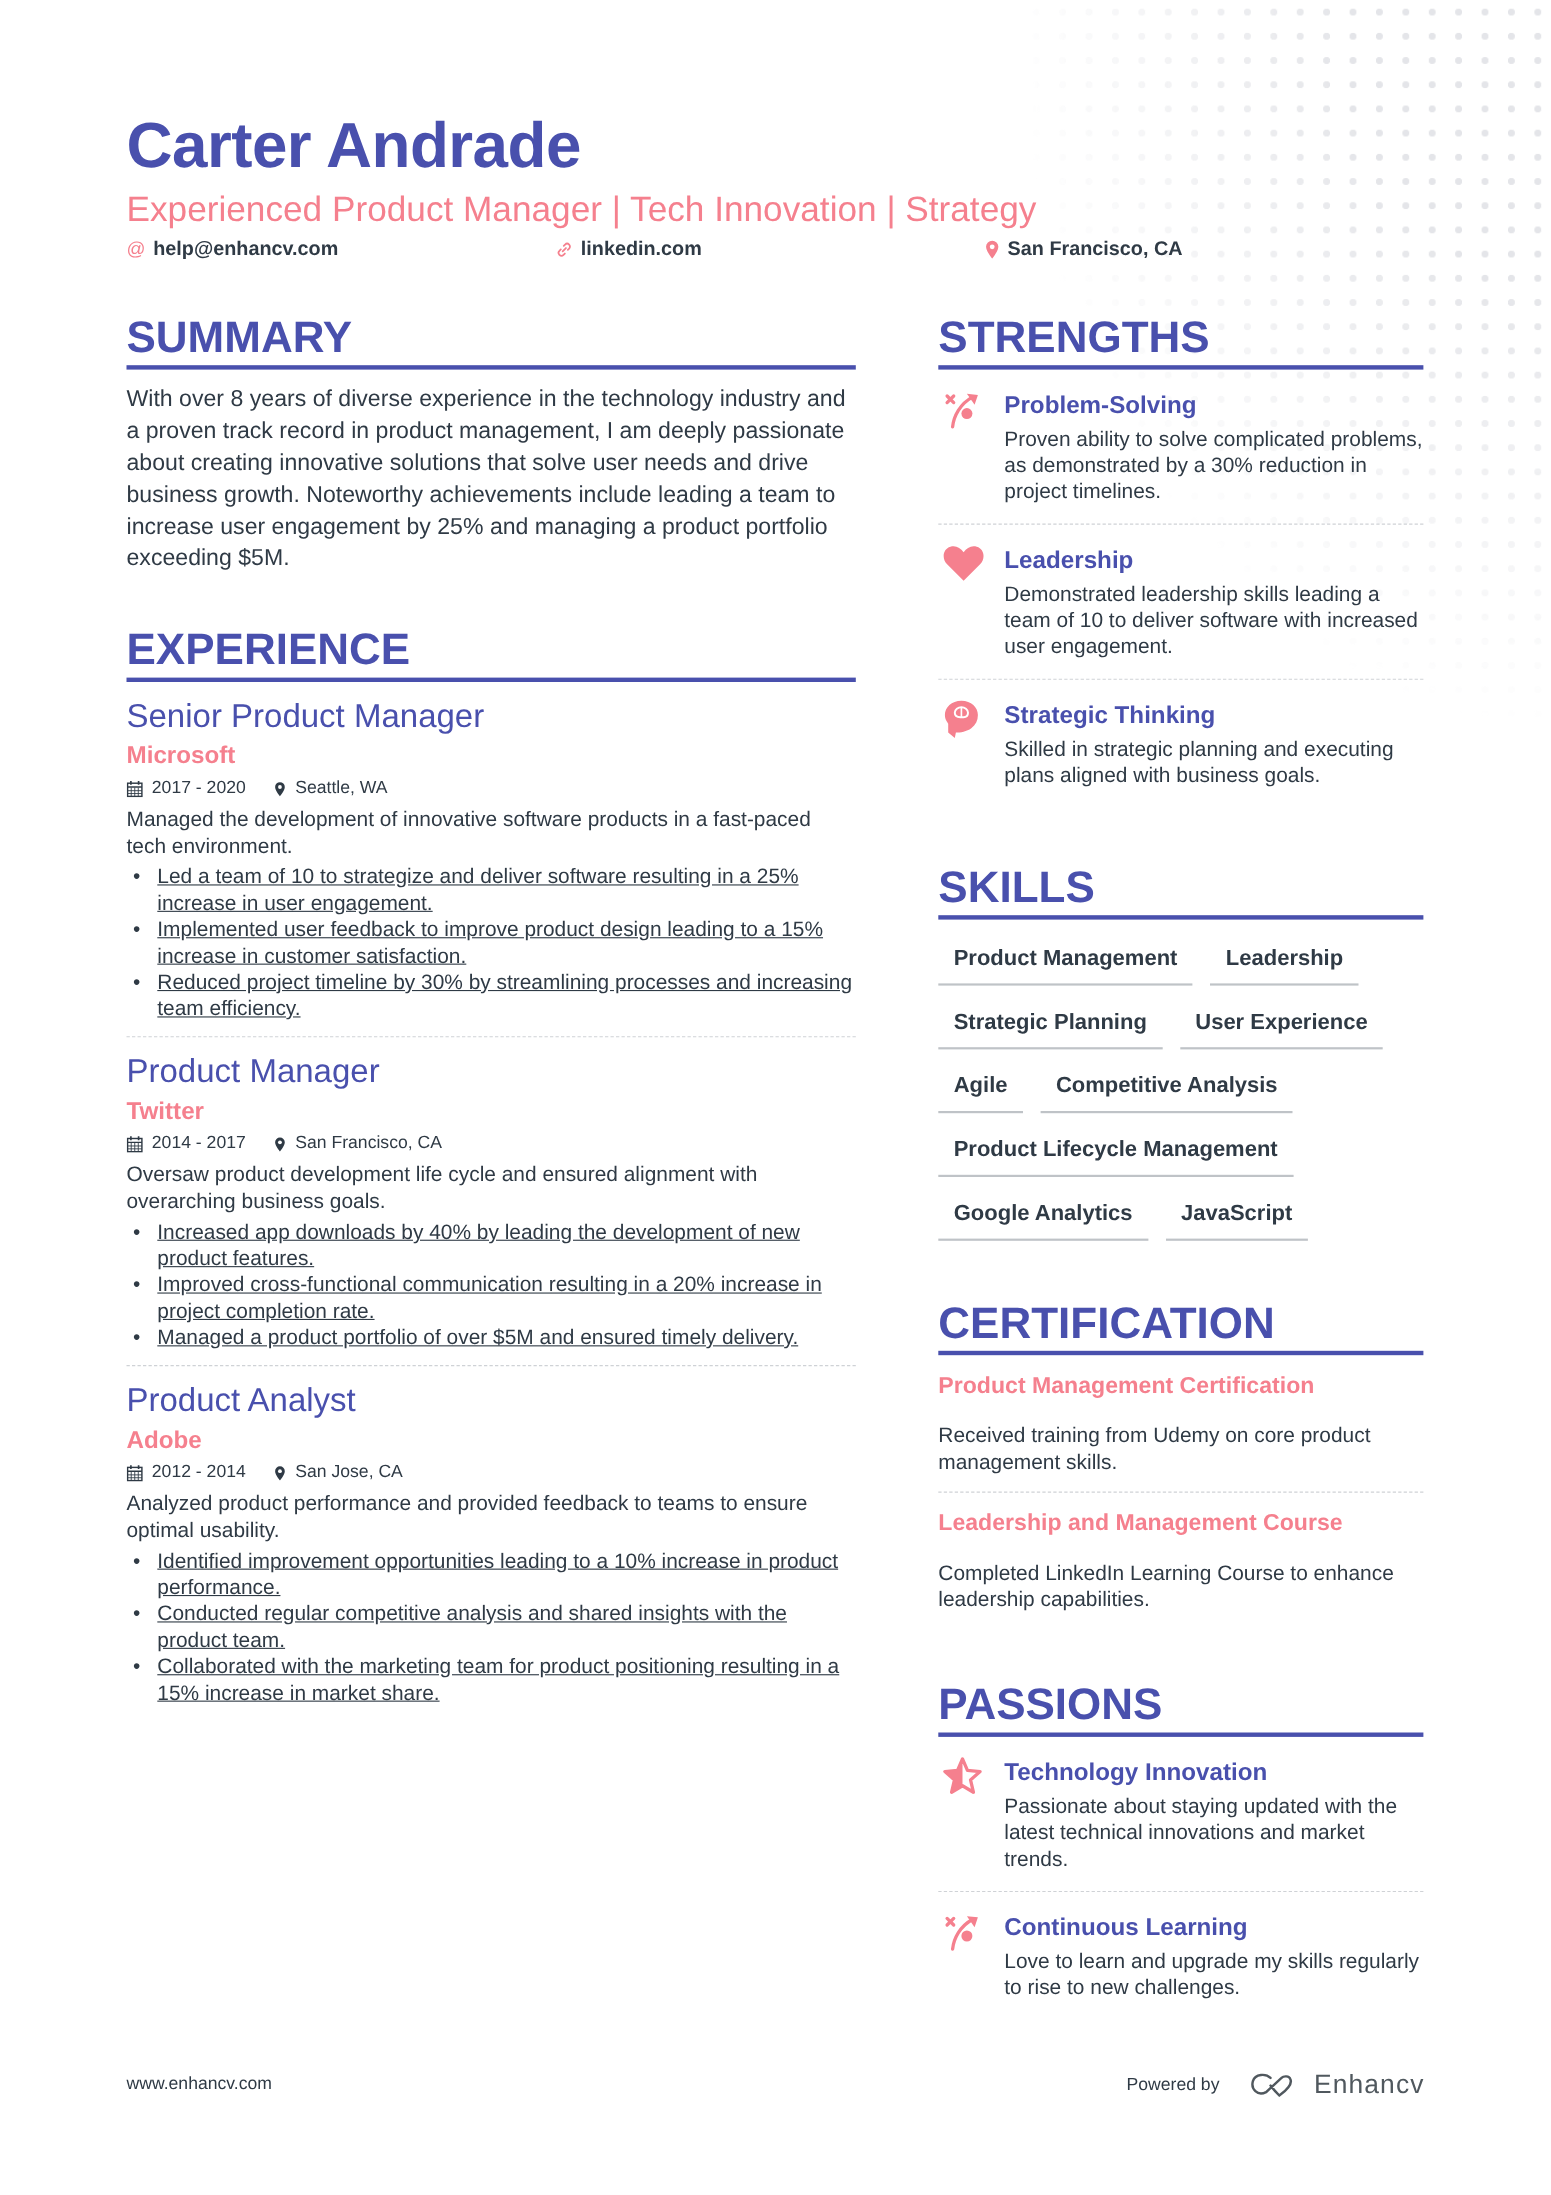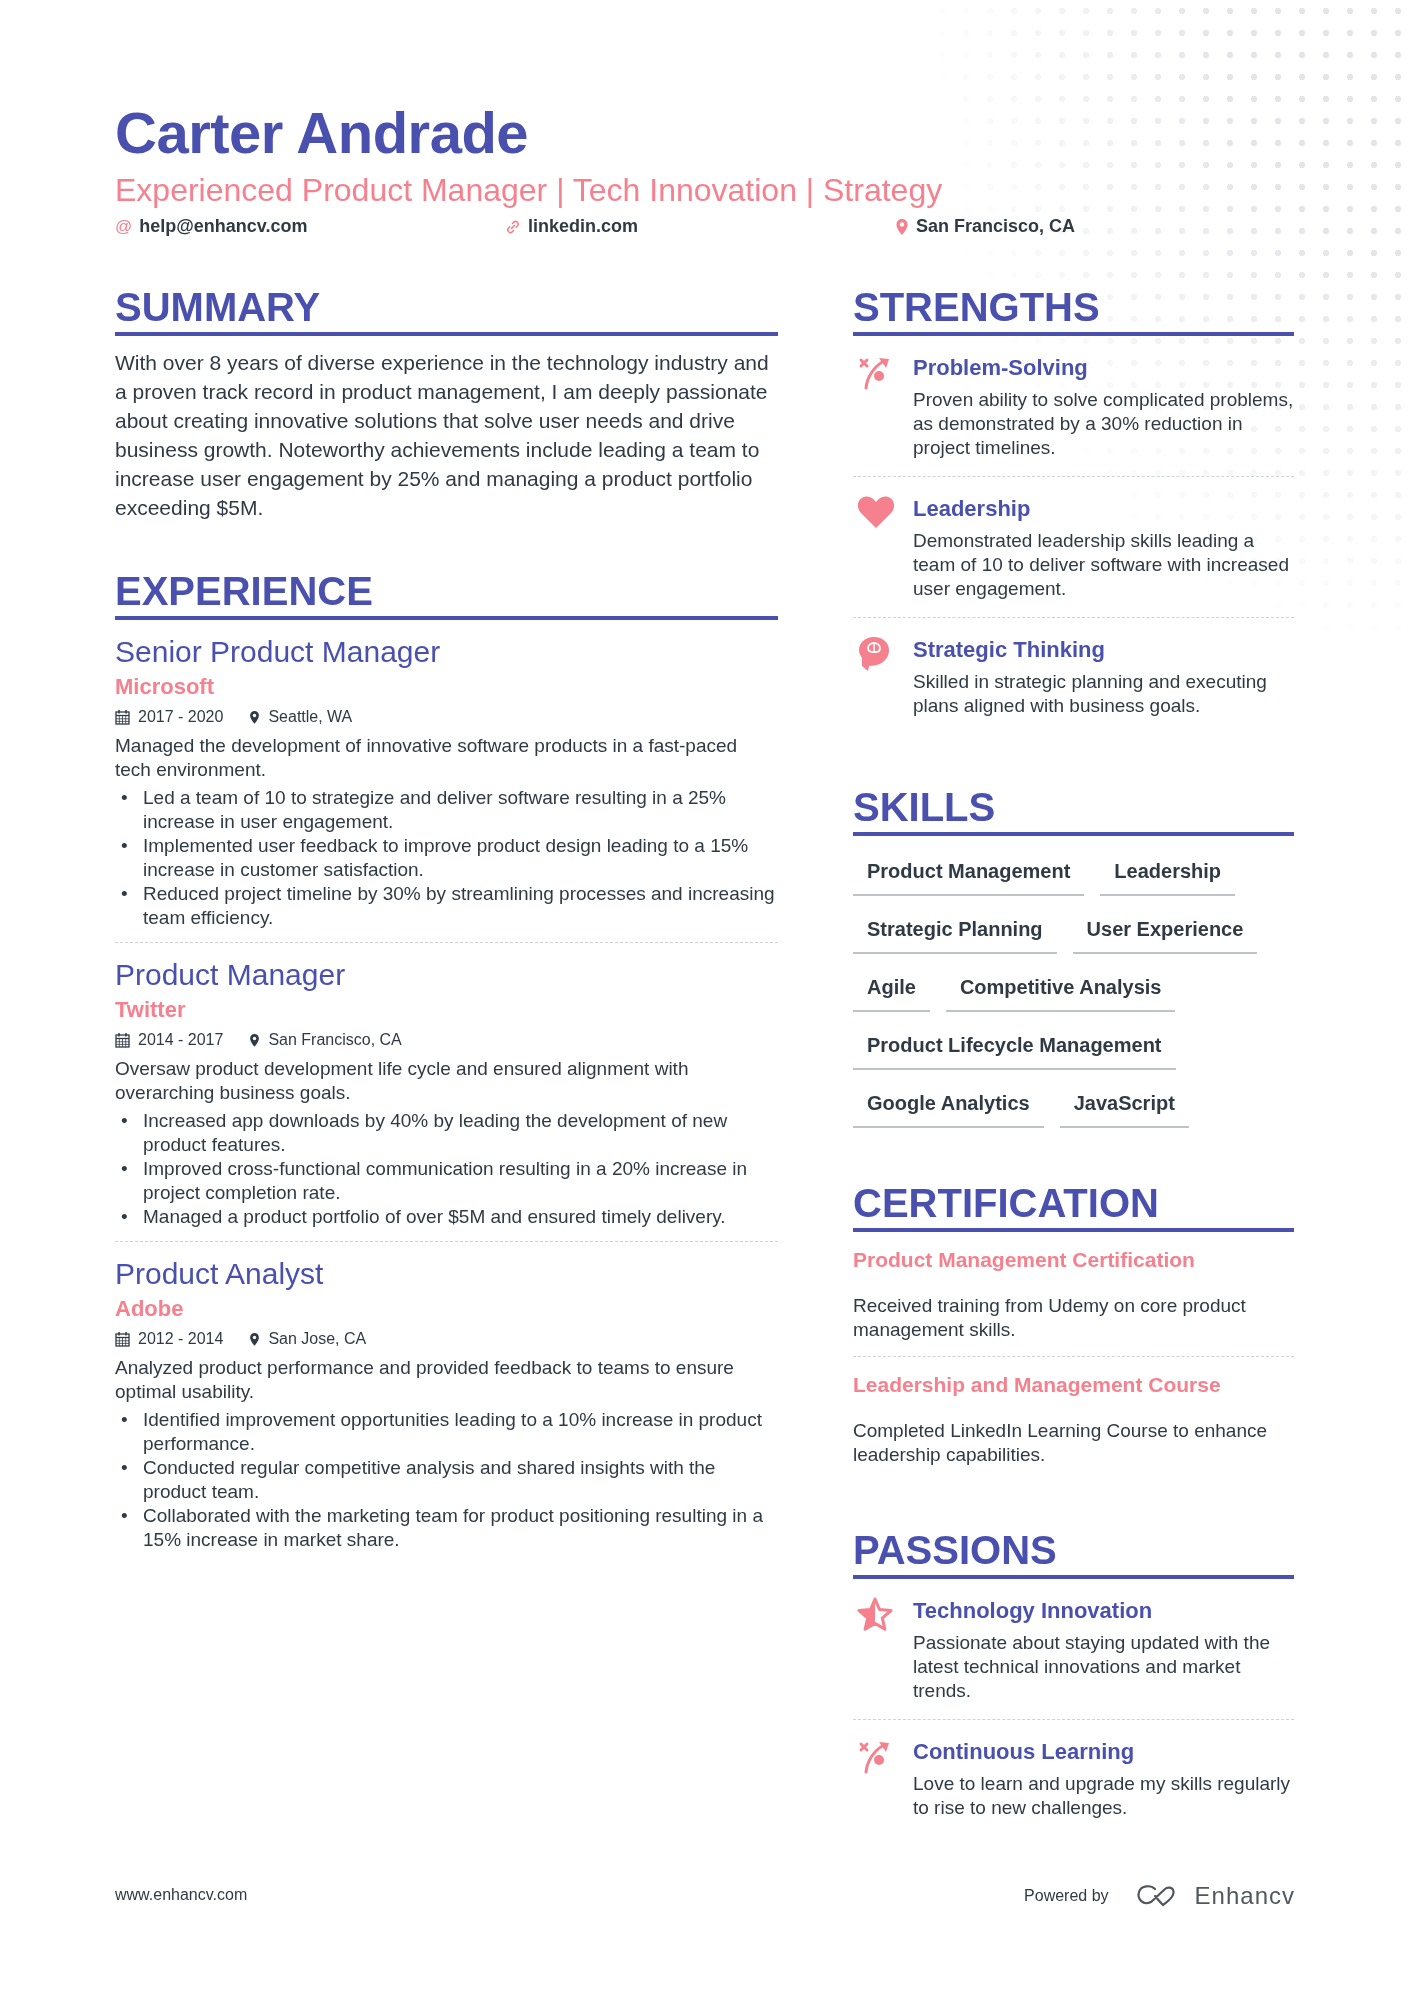--- a/index.html
+++ b/index.html
@@ -28,21 +28,21 @@
   .exp-sec { margin-top:44px; }
   .job { padding:14px 0 12px; border-bottom:1px dashed #cfd2d6; }
   .job:last-child { border-bottom:none; }
   .job-title { font-size:30px; color:#4950ad; line-height:36px; }
   .company { font-size:22px; font-weight:bold; color:#f5808e; line-height:30px; margin-top:2px; }
   .meta { display:flex; align-items:center; gap:26px; font-size:16px; color:#2f3a45; margin-top:4px; line-height:22px; }
   .meta span.m { display:inline-flex; align-items:center; gap:8px; }
   .meta svg { display:block; }
   .job-desc { font-size:19px; line-height:24px; margin-top:6px; }
   .bullets { list-style:none; margin-top:4px; }
-  .bullets li { position:relative; padding-left:28px; font-size:19px; line-height:24px; }
+  .bullets li { position:relative; padding-left:28px; font-size:19px; line-height:24px;text-decoration:underline; }
   .bullets li::before { content:"•"; position:absolute; left:6px; top:0; }
   .strength { display:flex; gap:0; padding:18px 0 16px; border-bottom:1px dashed #cfd2d6; }
   .strength:last-child { border-bottom:none; }
   .s-icon { width:60px; flex:0 0 60px; display:flex; justify-content:flex-start; padding-left:4px; padding-top:0px; }
   .s-body { flex:1; }
   .s-title { font-size:22px; font-weight:bold; color:#4950ad; line-height:28px; }
   .s-desc { font-size:19px; line-height:24px; color:#2f3a45; margin-top:6px; }
   .skills-sec { margin-top:48px; }
   .skills { display:flex; flex-wrap:wrap; gap:0 16px; margin-top:8px; }
   .skill { font-size:20px; font-weight:bold; color:#2f3a45; padding:14px 14px 10px; border-bottom:2px solid #bfc3c7; line-height:26px; margin-bottom:6px; }

